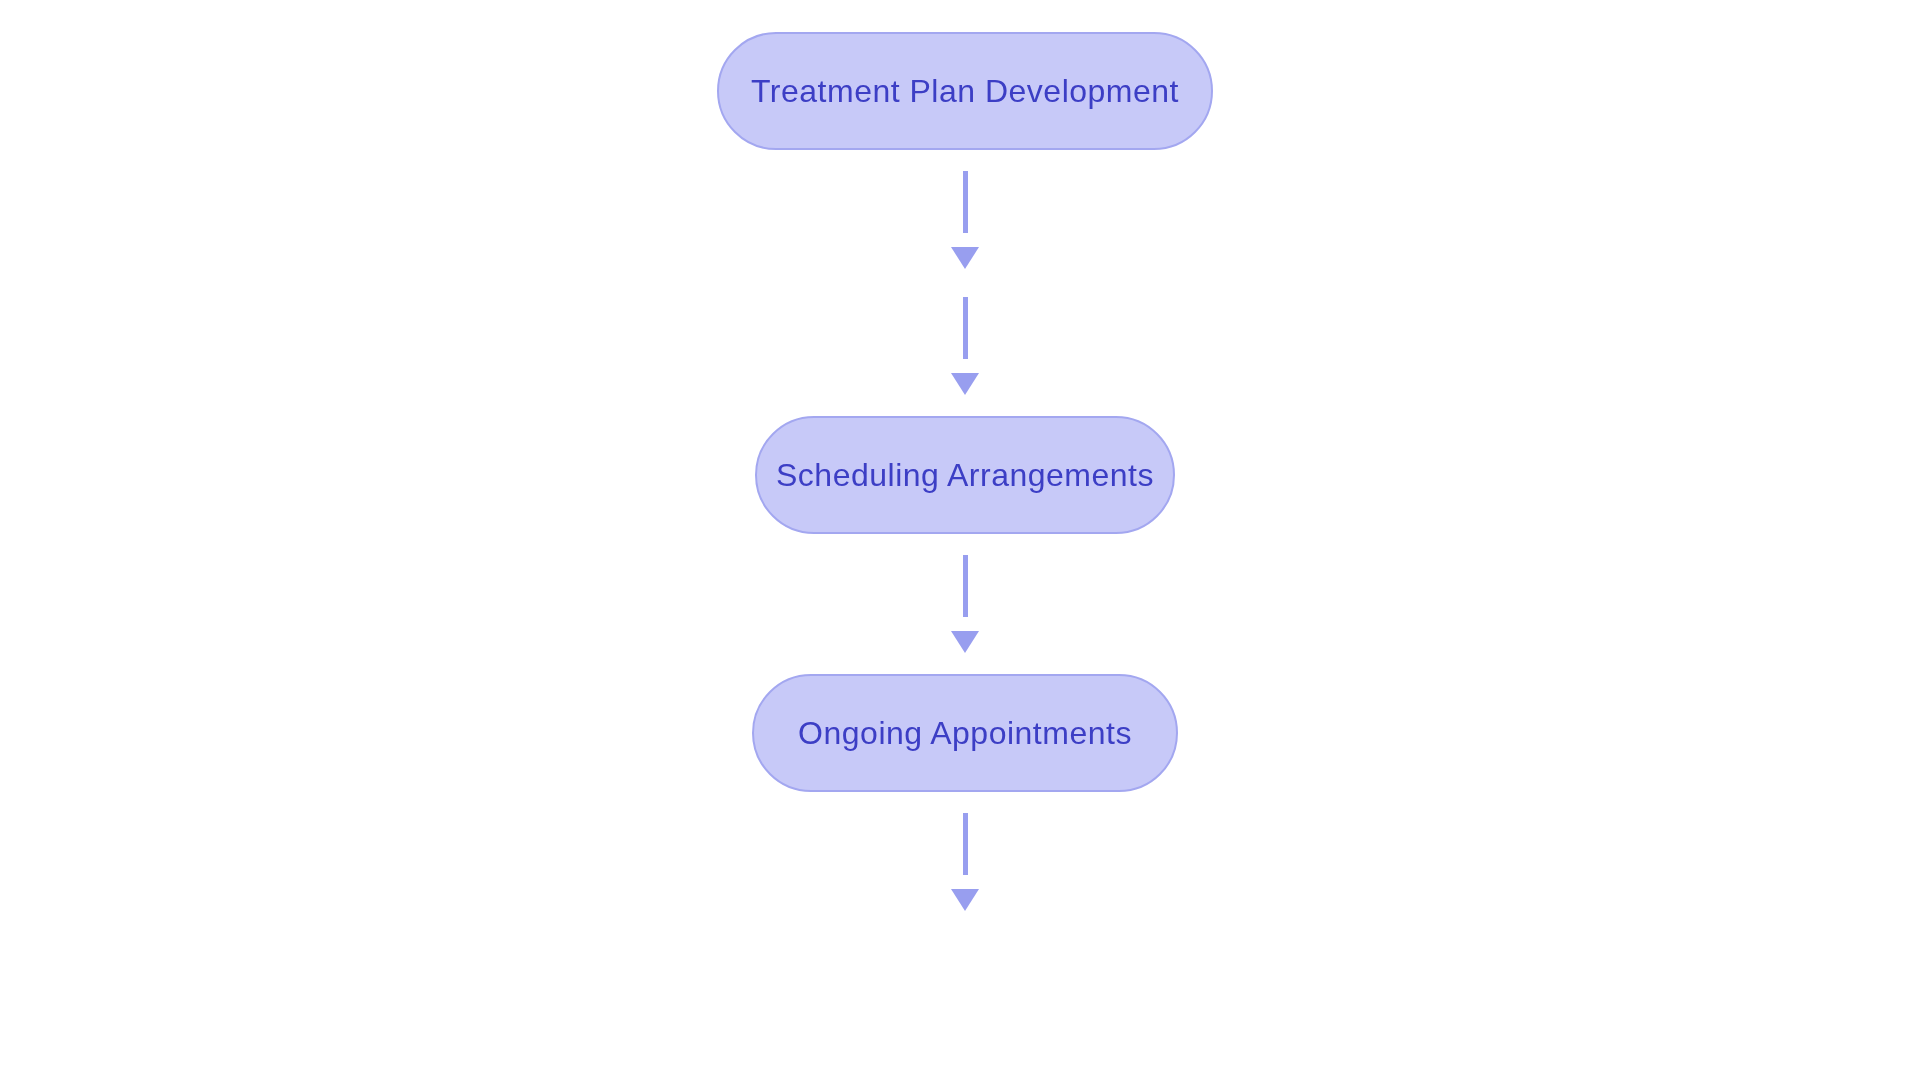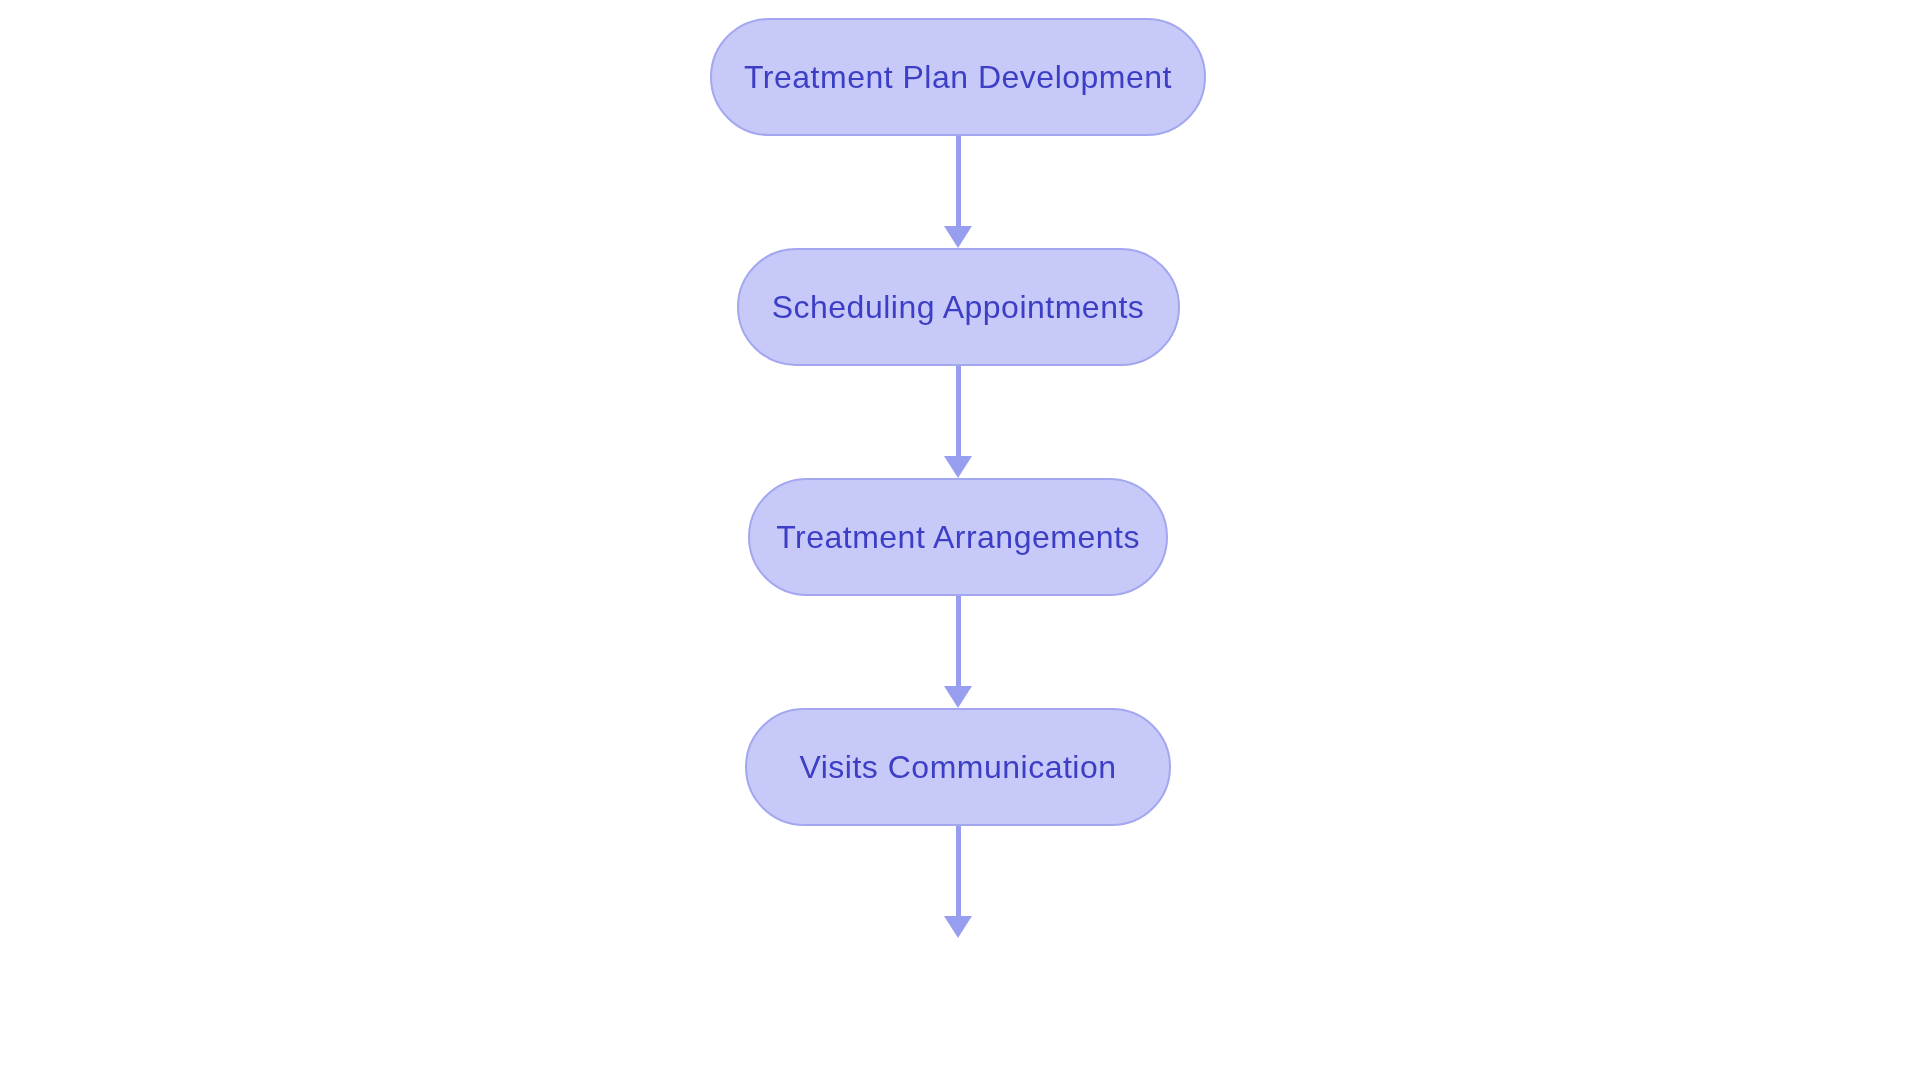--- a/index.html
+++ b/index.html
@@ -2,21 +2,21 @@
 <html style="--background: #ffffff; --node-fill: #c7c9f8; --node-border: #a3a7f0; --text: #3c3ec5; --arrow: #989eef;"><head>
 <meta charset="utf-8">
 <style>
   :root{
     --background:#ffffff;
     --node-fill:#c7c9f8;
     --node-border:#a3a7f0;
     --text:#3c3ec5;
     --arrow:#989eef;
   }
-  *{margin:0;padding:0;box-sizing:border-box;}
+  *{margin:7px;padding:0;box-sizing:border-box;}
   html,body{
     width:1920px;height:1083px;
     background:var(--background);
     font-family:"Liberation Sans", sans-serif;
     overflow:hidden;
   }
   .flow-canvas{
     position:absolute;
     top:18px;
     left:958px;
@@ -74,40 +74,37 @@
 
   <div class="flow-node node-w1">
     <span class="node-label">Treatment Plan Development</span>
   </div>
 
   <div class="flow-arrow">
     <div class="arrow-line"></div>
     <div class="arrow-head"></div>
   </div>
 
-  <div class="flow-node node-w2">
-    <span class="node-label">Scheduling Appointments</span>
-  </div>
 
   <div class="flow-arrow">
     <div class="arrow-line"></div>
     <div class="arrow-head"></div>
   </div>
 
   <div class="flow-node node-w3">
-    <span class="node-label">Treatment Arrangements</span>
+    <span class="node-label">Scheduling Arrangements</span>
   </div>
 
   <div class="flow-arrow">
     <div class="arrow-line"></div>
     <div class="arrow-head"></div>
   </div>
 
   <div class="flow-node node-w4">
-    <span class="node-label">Visits Communication</span>
+    <span class="node-label">Ongoing Appointments</span>
   </div>
 
   <div class="flow-arrow">
     <div class="arrow-line"></div>
     <div class="arrow-head"></div>
   </div>
 
 
 </div>
 

